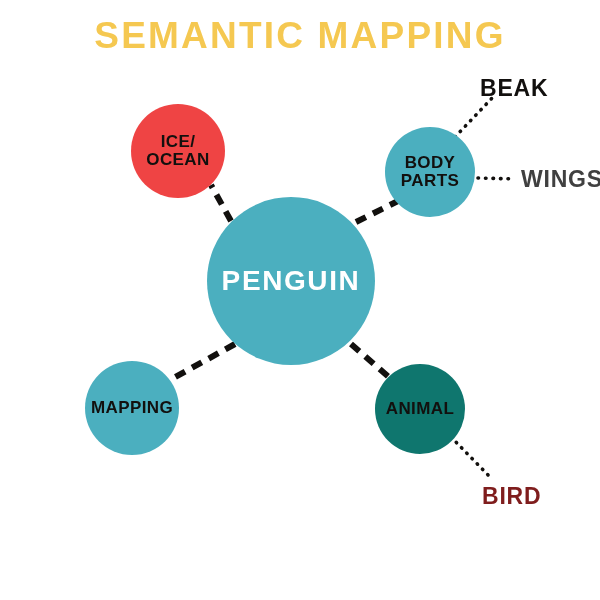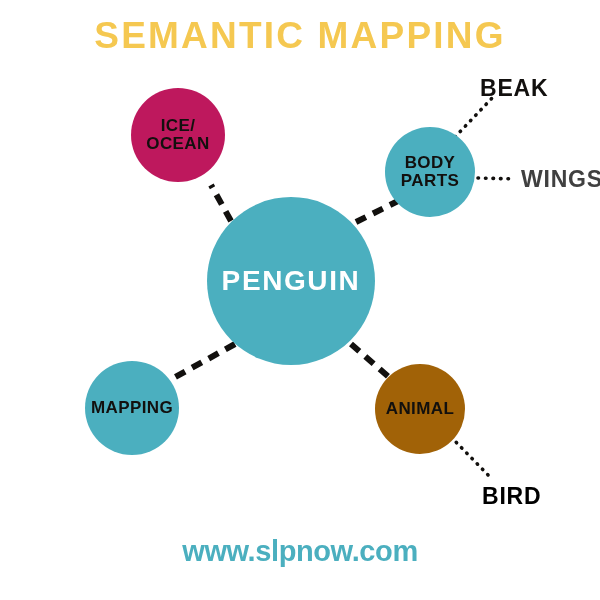--- a/index.html
+++ b/index.html
@@ -118,37 +118,36 @@
         <line x1="478" y1="178" x2="515" y2="179" stroke="#12100e" stroke-width="3.6" stroke-dasharray="0.5 7" stroke-linecap="round"></line>
         <line x1="451" y1="437" x2="492" y2="479" stroke="#12100e" stroke-width="3.6" stroke-dasharray="0.5 7" stroke-linecap="round"></line>
       </g>
   </svg>
 
   <div class="node central" id="node-central" style="left: 207px; top: 197px; width: 168px; height: 168px; background: rgb(75, 175, 191);">
     <span class="node-label">PENGUIN</span>
   </div>
 
   <div id="branch-nodes">
-      <div class="node branch" style="left: 131px; top: 88px; width: 94px; height: 94px; background: #be185d;">
+      <div class="node branch" style="left: 131px; top: 104px; width: 94px; height: 94px; background: #ef4444;">
         <span class="node-label">ICE/
 OCEAN</span>
       </div>
       <div class="node branch" style="left: 385px; top: 127px; width: 90px; height: 90px; background: rgb(75, 175, 191);">
         <span class="node-label">BODY
 PARTS</span>
       </div>
       <div class="node branch" style="left: 85px; top: 361px; width: 94px; height: 94px; background: rgb(75, 175, 191);">
         <span class="node-label">MAPPING</span>
       </div>
-      <div class="node branch" style="left: 375px; top: 364px; width: 90px; height: 90px; background: #a16207;">
+      <div class="node branch" style="left: 375px; top: 364px; width: 90px; height: 90px; background: #0f766e;">
         <span class="node-label">ANIMAL</span>
       </div>
     </div>
 
   <div id="leaf-labels">
       <div class="leaf" style="left: 480px; top: 79px; color: rgb(18, 16, 14);">BEAK</div>
       <div class="leaf" style="left: 521px; top: 170px; color: #404040;">WINGS</div>
-      <div class="leaf" style="left: 482px; top: 487px; color: #000000;">BIRD</div>
+      <div class="leaf" style="left: 482px; top: 487px; color: #7f1d1d;">BIRD</div>
     </div>
 
-  <div id="footer">www.slpnow.com</div>
 
 </div>
 
 </body></html>

